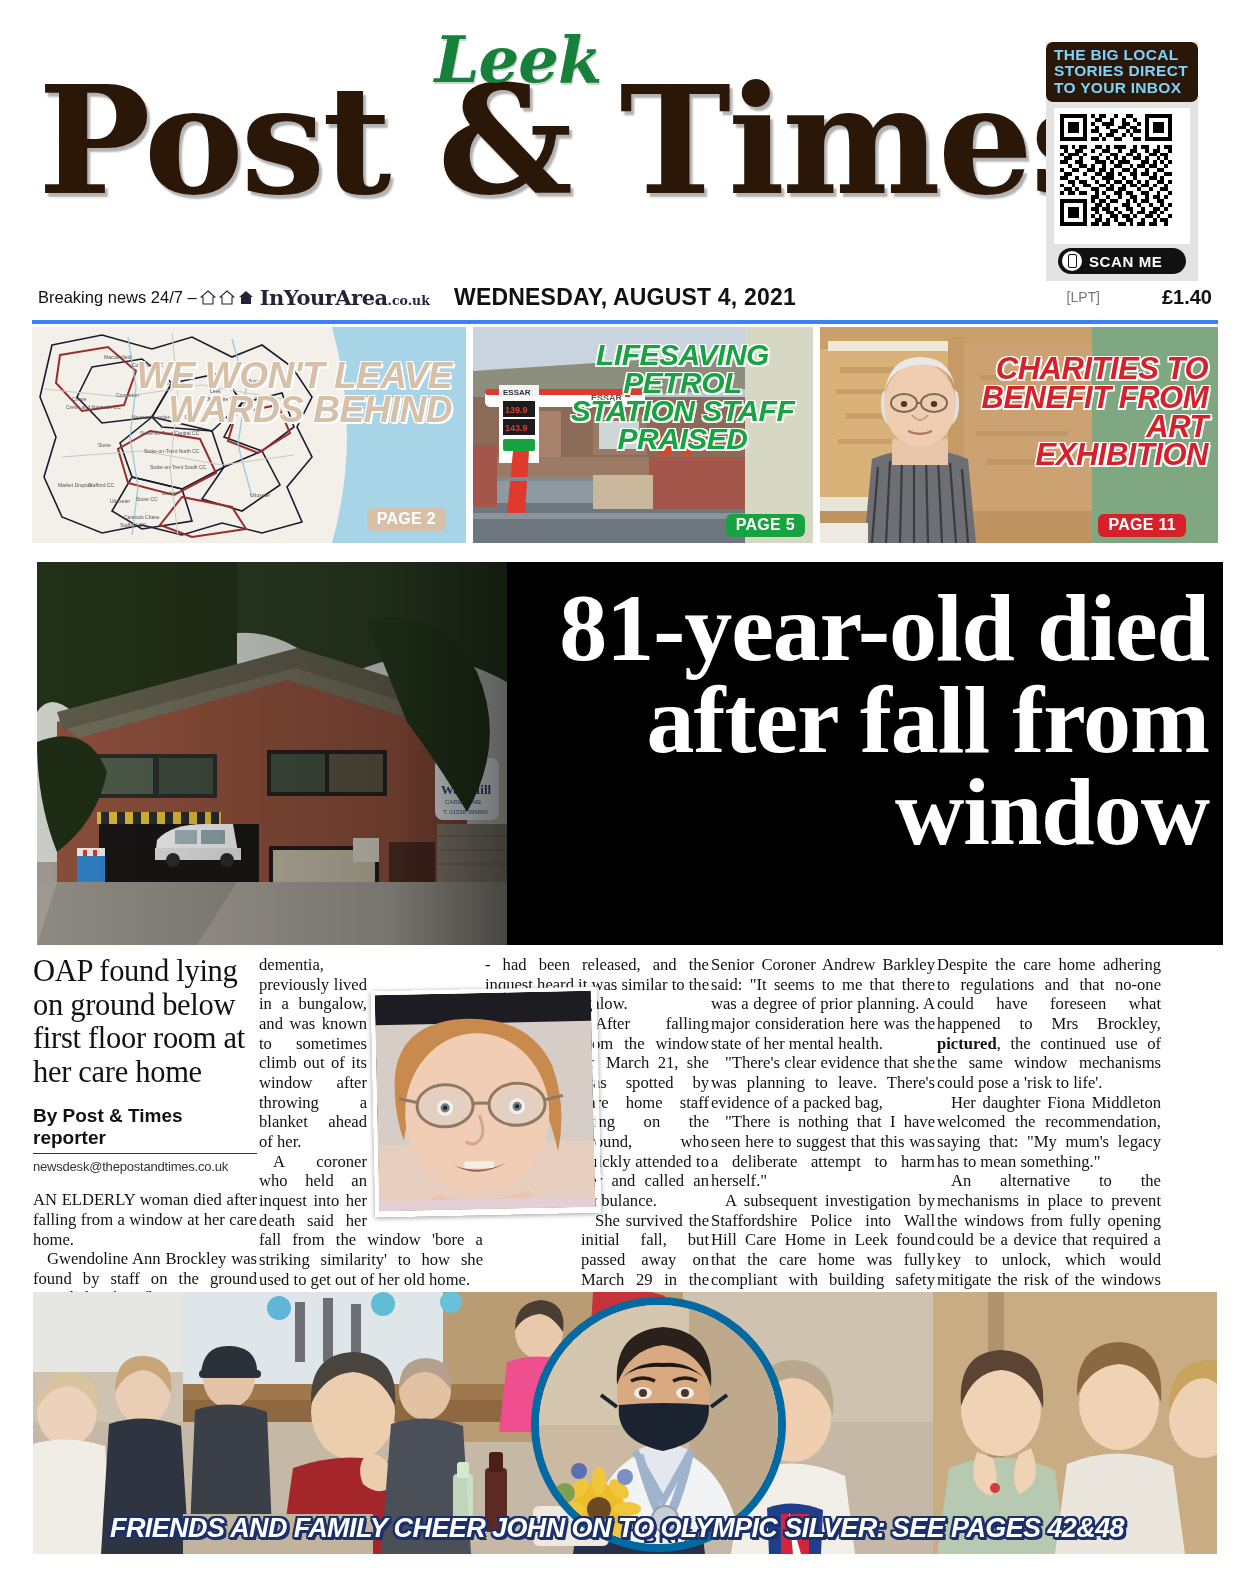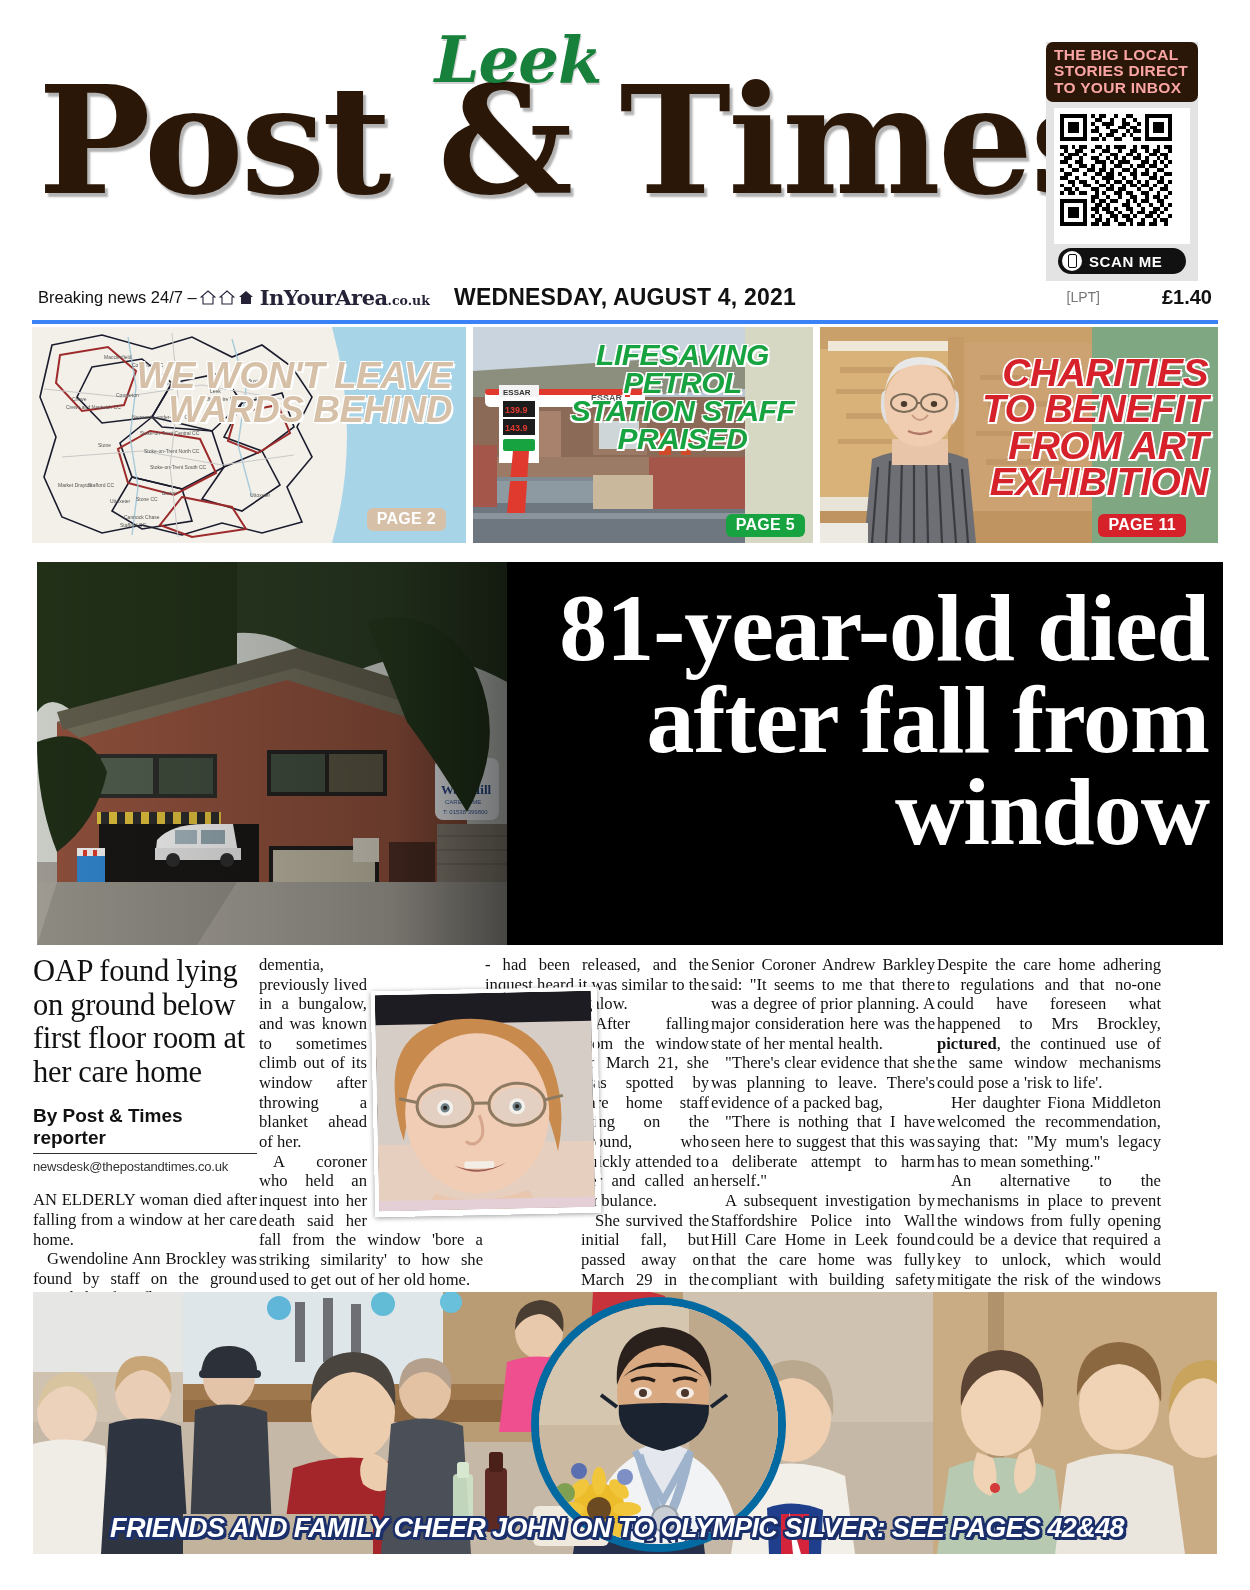--- a/index.html
+++ b/index.html
@@ -61,21 +61,21 @@
   .qr-box {
     position: absolute;
     right: 52px;
     top: 42px;
     width: 152px;
     background: #e3e3e3;
     padding: 0;
   }
   .qr-head {
     background: #2b1708;
-    color: #fca5a5;
+    color: #7dd3fc;
     font-family: "Liberation Sans", sans-serif;
     font-weight: bold;
     font-size: 15.5px;
     line-height: 1.06;
     letter-spacing: 0.3px;
     padding: 5px 6px 6px 8px;
     border-radius: 7px;
     text-align: left;
   }
   .qr-code {
@@ -216,21 +216,21 @@
     width: 245px;
     font-size: 30px;
     color: #17a33f;
     text-align: center;
     text-shadow: 2px 2px 0 #ffffff, -1.5px -1.5px 0 #fff, 1.5px -1.5px 0 #fff, -1.5px 1.5px 0 #fff;
     letter-spacing: -0.5px;
   }
   .t3 .teaser-text {
     right: 10px; top: 28px;
     width: 235px;
-    font-size: 39px;
+    font-size: 31px;
     color: #d6202a;
     text-align: right;
     text-shadow: 2px 2px 0 #ffffff, -1.5px -1.5px 0 #fff, 1.5px -1.5px 0 #fff, -1.5px 1.5px 0 #fff;
     letter-spacing: -0.5px;
   }
   .page-badge {
     position: absolute;
     font-family: "Liberation Sans", sans-serif;
     font-weight: bold;
     font-size: 16px;

